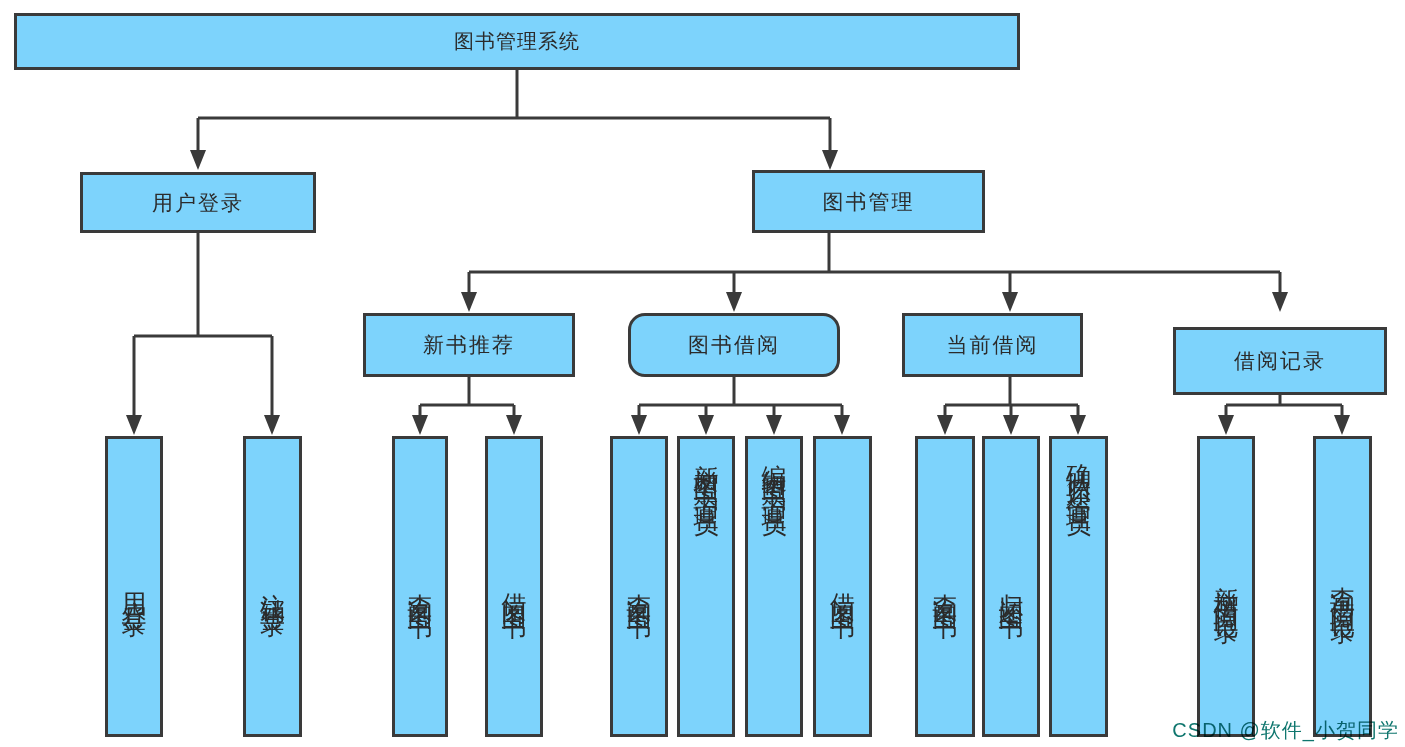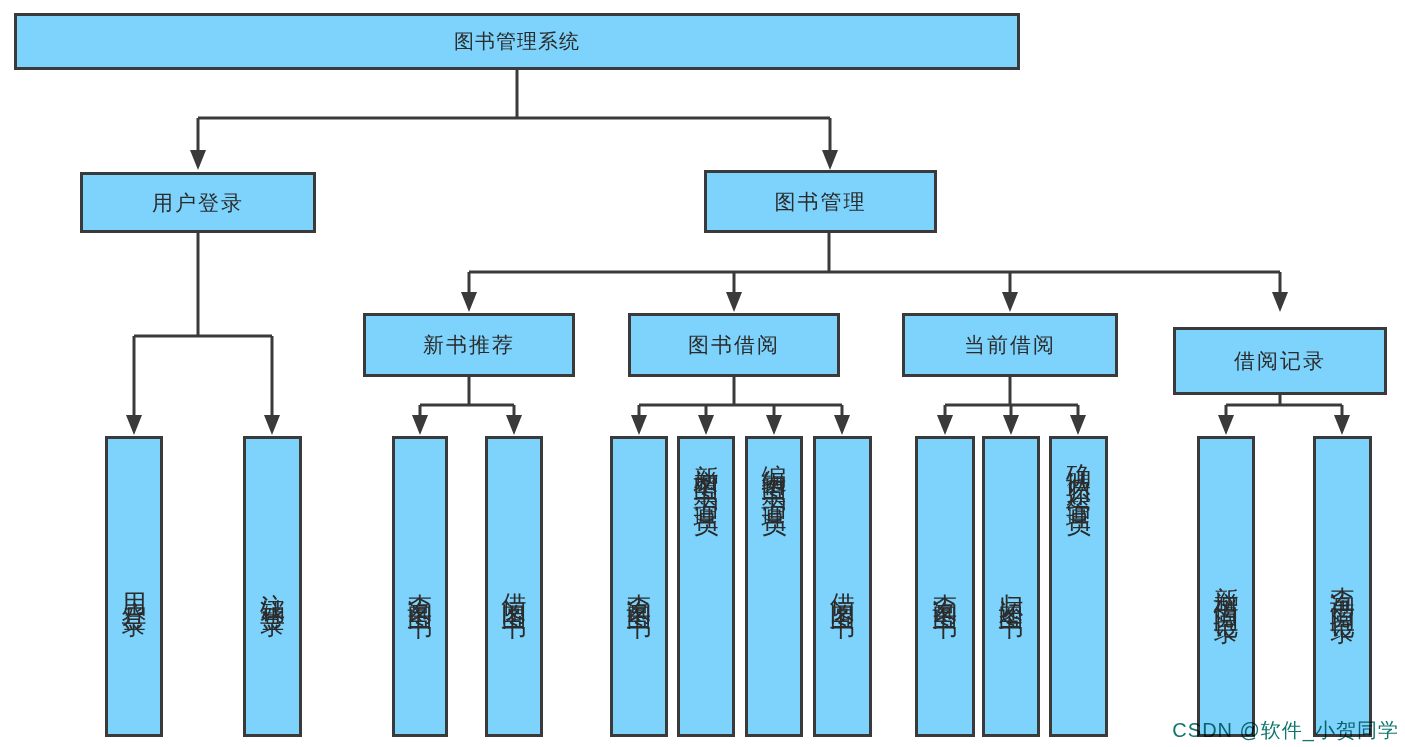--- a/index.html
+++ b/index.html
@@ -92,31 +92,31 @@
     <polygon points="1334,415 1350,415 1342,435" fill="#3a3a3a" stroke="none"></polygon>
 </svg>
 
 <div class="box hbox rootbox" style="left:14px;top:13px;width:1006px;height:57px;">
   <span>图书管理系统</span>
 </div>
 
 <div class="box hbox" style="left:80px;top:172px;width:236px;height:61px;">
   <span>用户登录</span>
 </div>
-<div class="box hbox" style="left:704px;top:170px;width:233px;height:63px;justify-content:center;">
+<div class="box hbox" style="left:752px;top:170px;width:233px;height:63px;justify-content:center;">
   <span>图书管理</span>
 </div>
 
 <div class="box hbox" style="left:363px;top:313px;width:212px;height:64px;text-align:right;">
   <span>新书推荐</span>
 </div>
-<div class="box hbox" style="left:628px;top:313px;width:212px;height:64px;">
+<div class="box hbox" style="left:628px;top:313px;width:212px;height:64px;border-radius:17px;">
   <span>图书借阅</span>
 </div>
-<div class="box hbox" style="left:902px;top:313px;width:216px;height:64px;">
+<div class="box hbox" style="left:902px;top:313px;width:181px;height:64px;">
   <span>当前借阅</span>
 </div>
 <div class="box hbox" style="left:1173px;top:327px;width:214px;height:68px;">
   <span>借阅记录</span>
 </div>
 
 <div class="box tbox" style="left:105px;top:436px;width:58px;height:301px;">
   <span class="vtext">用户登录</span>
 </div>
 <div class="box tbox" style="left:243px;top:436px;width:59px;height:301px;">

